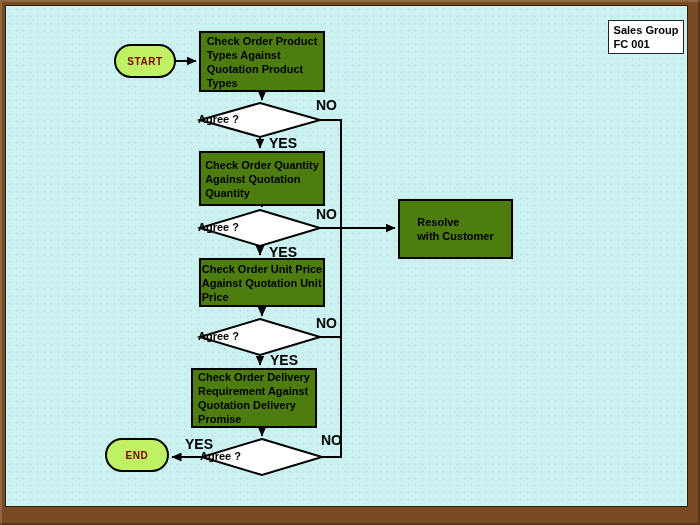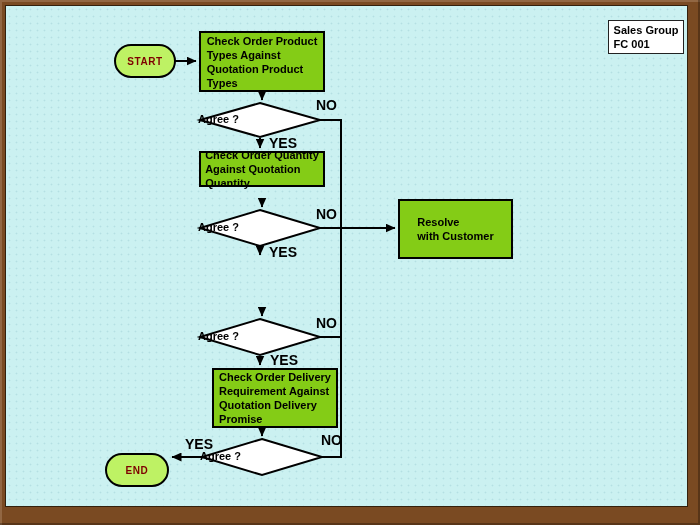--- a/index.html
+++ b/index.html
@@ -38,21 +38,21 @@
   .node {
     position: absolute;
     box-sizing: border-box;
     display: flex;
     align-items: center;
     justify-content: center;
     text-align: left;
     z-index: 2;
   }
   .step {
-    background: #84cc16;
+    background: #4d7c0f;
     border: 2px solid #000000;
     font-weight: bold;
     font-size: 11px;
     line-height: 14px;
     color: #000000;
     white-space: pre-line;
   }
   .terminator {
     background: #bef264;
     border: 2px solid #000000;
@@ -125,34 +125,37 @@
     </g>
   </svg>
 
   <div class="node terminator" style="left:114px; top:44px; width:62px; height:34px;">START</div>
 
   <div class="node step" style="left:199px; top:31px; width:126px; height:61px;">Check Order Product
 Types Against
 Quotation Product
 Types</div>
 
-  <div class="node step" style="left:199px; top:151px; width:126px; height:36px;">Check Order Quantity
+  <div class="node step" style="left:199px; top:151px; width:126px; height:55px;">Check Order Quantity
 Against Quotation
 Quantity</div>
 
+  <div class="node step" style="left:199px; top:258px; width:126px; height:49px;">Check Order Unit Price
+Against Quotation Unit
+Price</div>
 
-  <div class="node step" style="left:212px; top:368px; width:126px; height:60px;">Check Order Delivery
+  <div class="node step" style="left:191px; top:368px; width:126px; height:60px;">Check Order Delivery
 Requirement Against
 Quotation Delivery
 Promise</div>
 
   <div class="node step" style="left:398px; top:199px; width:115px; height:60px;">Resolve
 with Customer</div>
 
-  <div class="node terminator" style="left:105px; top:438px; width:64px; height:34px;margin-top:15px;">END</div>
+  <div class="node terminator" style="left:105px; top:438px; width:64px; height:34px;">END</div>
 
   <div class="node badge" style="left:608px; top:20px; width:76px; height:34px;">Sales Group
 FC 001</div>
 
   <div class="decision-label" style="left:198px; top:113px;">Agree ?</div>
   <div class="decision-label" style="left:198px; top:221px;">Agree ?</div>
   <div class="decision-label" style="left:198px; top:330px;">Agree ?</div>
   <div class="decision-label" style="left:200px; top:450px;">Agree ?</div>
 
   <div class="branch-label" style="left:316px; top:101px;">NO</div>

